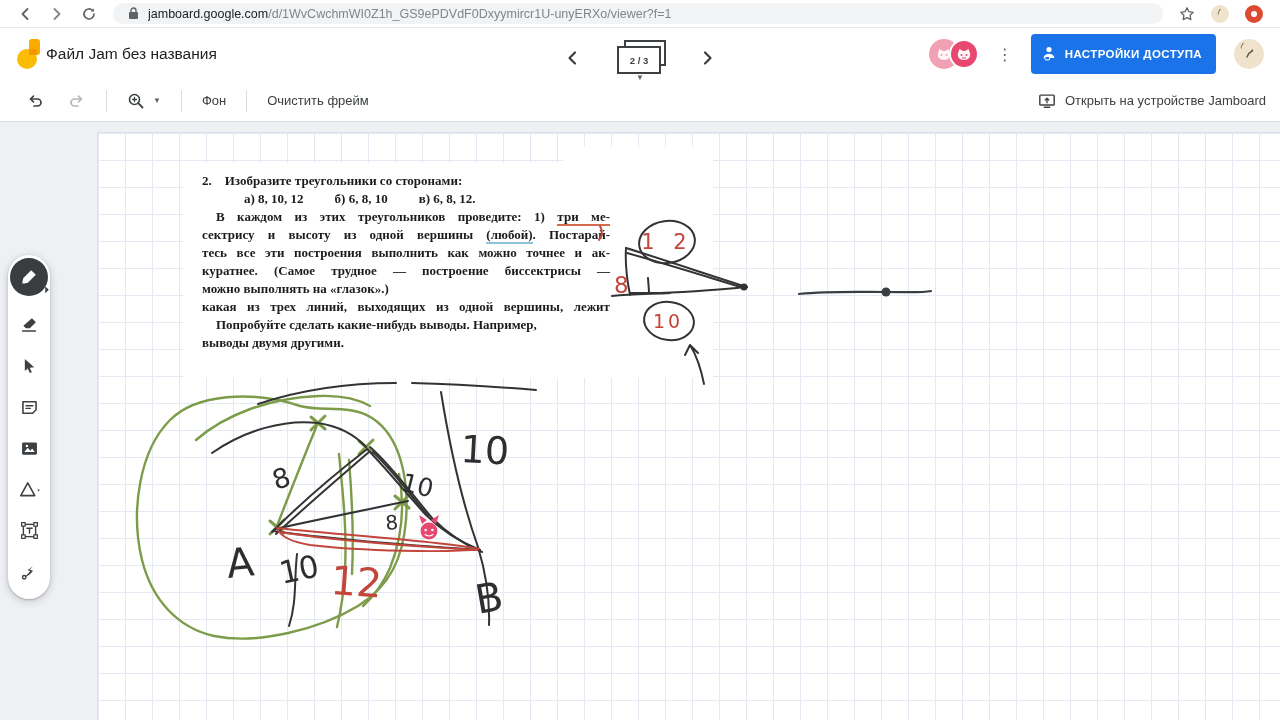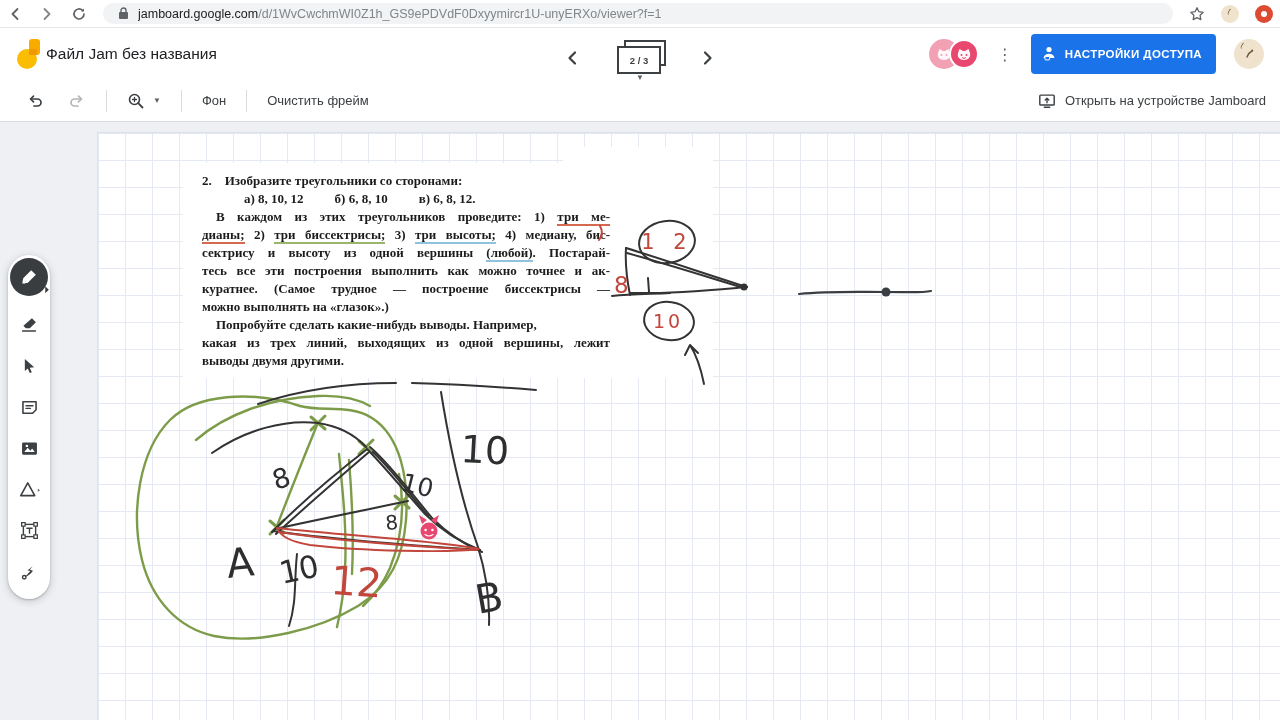--- a/index.html
+++ b/index.html
@@ -1,21 +1,21 @@
 <!DOCTYPE html>
 <html><head>
 <meta charset="utf-8">
 <style>
   * { box-sizing: border-box; }
   html,body { margin:0; padding:0; width:1280px; height:720px; overflow:hidden;
               font-family:"Liberation Sans",sans-serif; background:#fff; }
 
   
   .browser-bar { height:28px; background:#fff; display:flex; align-items:center;
-                 padding:0 7px; gap:16px; border-bottom:1px solid #e6e8ea; }
+                 padding:0 17px; gap:16px; border-bottom:1px solid #e6e8ea; }
   .nav-ic { color:#5f6368; width:16px; height:16px; flex:0 0 auto; display:flex; align-items:center; justify-content:center; }
   .omnibox { flex:1; height:21px; border-radius:11px; background:#f1f3f4;
              display:flex; align-items:center; padding:0 12px; gap:7px; min-width:0; }
   .url { font-size:12.5px; white-space:nowrap; overflow:hidden; }
   .url .host { color:#202124; }
   .url .path { color:#80868b; }
   .avatar-s { width:18px; height:18px; border-radius:50%; flex:0 0 auto; }
   .tan { background:#f0e3cd; position:relative; }
   .tan::after{ content:""; position:absolute; left:7px; top:4px; width:5px; height:7px;
                border-left:1.5px solid #6b5a3e; border-radius:40%; transform:rotate(25deg);}
@@ -263,27 +263,26 @@
         <span class="doc-num">2.</span>
         <span>Изобразите треугольники со сторонами:</span>
       </div>
       <div class="doc-options">
         <span>а) 8, 10, 12</span>
         <span>б) 6, 8, 10</span>
         <span>в) 6, 8, 12.</span>
       </div>
       <div>
           <div class="doc-line indent"><span>В каждом из этих треугольников проведите: 1) </span><span class="ul-red">три ме-</span></div>
-          <div class="doc-line"><span class="ul-red">дианы;</span><span> 2) </span><span class="ul-green">три биссектрисы;</span><span> 3) </span><span class="ul-blue">три высоты;</span><span> 4) медиану, бис-</span></div>
           <div class="doc-line"><span>сектрису и высоту из одной вершины </span><span class="ul-blue">(любой)</span><span>. Постарай-</span></div>
           <div class="doc-line"><span>тесь все эти построения выполнить как можно точнее и ак-</span></div>
           <div class="doc-line"><span>куратнее. (Самое трудное — построение биссектрисы —</span></div>
           <div class="doc-line no-just"><span>можно выполнять на «глазок».)</span></div>
+          <div class="doc-line"><span>какая из трех линий, выходящих из одной вершины, лежит</span></div>
           <div class="doc-line indent no-just"><span>Попробуйте сделать какие-нибудь выводы. Например,</span></div>
-          <div class="doc-line"><span>какая из трех линий, выходящих из одной вершины, лежит</span></div>
           <div class="doc-line no-just"><span>выводы двумя другими.</span></div>
         </div>
     </div>
   </div>
 
   <svg class="sketch-svg" viewBox="0 0 1280 598">
 
     <g fill="none" stroke="#333" stroke-width="2" stroke-linecap="round">
       <path d="M626 126 C625 142 627 158 630 173"></path>
       <path d="M626 126 C668 139 715 155 747 165"></path>

